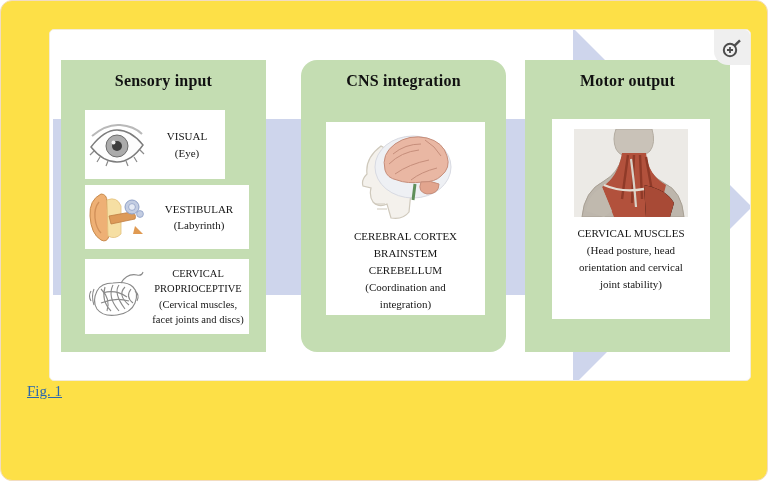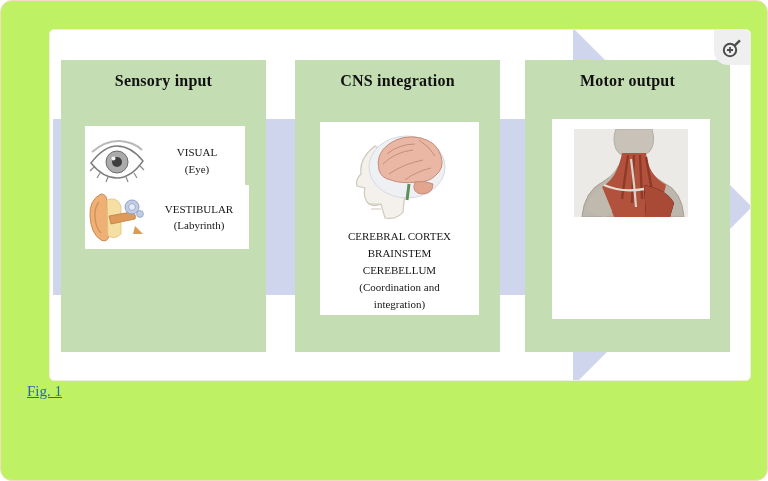--- a/index.html
+++ b/index.html
@@ -1,19 +1,19 @@
 <!DOCTYPE html>
 <html><head>
 <meta charset="utf-8">
 <style>
   html,body{margin:0;padding:0;background:#fff;}
   *{box-sizing:border-box;}
   #screen{
     position:relative;width:768px;height:481px;
-    background:#bef264;
+    background:#fde047;
     border:1px solid #f2dcc2;border-radius:12px;
     overflow:hidden;
     font-family:"Liberation Serif","DejaVu Serif",serif;
   }
   
   #figure-panel{
     position:absolute;left:48px;top:28px;width:702px;height:352px;
     background:#ffffff;border:1px solid #f3ecd9;border-radius:5px;
     overflow:hidden;
   }
@@ -61,21 +61,21 @@
 
   <div id="figure-panel">
 
     <svg id="arrow-svg" width="702" height="352" viewBox="0 0 702 352">
       <polygon points="3,89 523,89 523,-2 702,177 523,356 523,265 3,265" fill="#ced5ec"></polygon>
     </svg>
 
     <div class="col" style="left:11px;">
       <div class="col-title">Sensory input</div>
 
-      <div class="card" style="left:24px;top:50px;width:160px;height:69px;margin-top:16px;">
+      <div class="card" style="left:24px;top:50px;width:140px;height:69px;">
         <div class="card-icon" style="width:64px;height:100%;">
           <svg width="58" height="46" viewBox="0 0 58 46">
             <path d="M4 14 Q18 2 32 3 Q46 4 54 12" fill="none" stroke="#b9b9b9" stroke-width="2"></path>
             <path d="M3 25 Q16 8 29 8 Q43 8 55 23 Q43 40 29 40 Q15 40 3 25 Z" fill="#fdfdfd" stroke="#7c7c7c" stroke-width="1.4"></path>
             <circle cx="29" cy="24" r="11" fill="#ababab" stroke="#6c6c6c" stroke-width="1"></circle>
             <circle cx="29" cy="24" r="5" fill="#3e3e3e"></circle>
             <circle cx="25.5" cy="20.5" r="2" fill="#f2f2f2"></circle>
             <path d="M6 29 L2 33 M12 35 L9 40 M20 39 L18 44 M38 39 L40 44 M46 35 L49 40 M52 28 L56 32" stroke="#8b8b8b" stroke-width="1.2" fill="none"></path>
           </svg>
         </div>
@@ -94,23 +94,41 @@
             <circle cx="45" cy="17" r="3.4" fill="#e6ebf5" stroke="#8fa0c7" stroke-width="0.8"></circle>
             <circle cx="53" cy="24" r="3.4" fill="#c3cde2" stroke="#8fa0c7" stroke-width="0.8"></circle>
             <path d="M36 10 Q40 5 46 7 M50 31 Q55 33 56 38" fill="none" stroke="#9fae cc" stroke-width="1"></path>
             <path d="M48 36 L56 44 L46 44 Z" fill="#e09a52"></path>
           </svg>
         </div>
         <div class="card-text">VESTIBULAR
 (Labyrinth)</div>
       </div>
 
+      <div class="card" style="left:24px;top:199px;width:164px;height:75px;">
+        <div class="card-icon" style="width:62px;height:100%;">
+          <svg width="58" height="56" viewBox="0 0 58 56">
+            <g fill="none" stroke="#8a8a8a" stroke-width="1.1">
+              <path d="M34 14 Q40 4 50 6 Q55 7 56 3"></path>
+              <path d="M10 22 Q14 14 26 14 Q40 12 46 18 Q52 24 48 34 Q44 44 30 46 Q16 48 10 40 Q5 32 10 22 Z"></path>
+              <path d="M4 22 Q1 27 4 32 M7 20 Q4 27 7 36"></path>
+              <path d="M14 20 Q24 30 20 42 M18 18 Q14 32 24 42 M26 16 Q20 28 32 42 M32 16 Q26 24 38 40 M38 18 Q30 26 42 36"></path>
+              <path d="M44 20 Q38 28 46 34 M16 24 Q28 20 40 28 M14 34 Q28 28 42 32"></path>
+              <path d="M48 22 Q53 26 50 32"></path>
+            </g>
+          </svg>
+        </div>
+        <div class="card-text small">CERVICAL
+PROPRIOCEPTIVE
+(Cervical muscles,
+facet joints and discs)</div>
+      </div>
     </div>
 
-    <div class="col" style="left:245px;">
+    <div class="col" style="left:251px;border-radius:16px;">
       <div class="col-title">CNS integration</div>
 
       <div class="card vert" style="left:25px;top:62px;width:159px;height:193px;padding-top:8px;">
         <div class="card-icon">
           <svg width="110" height="90" viewBox="0 0 110 90">
             <path d="M30 16 Q14 28 16 44 Q10 50 12 56 L20 58 Q18 66 22 72 Q28 78 36 74 L40 88 Q52 90 58 82 L60 62 Q44 60 40 48 Q36 34 44 24 Z" fill="#f4f1ec" stroke="#cfc9bc" stroke-width="1.2"></path>
             <path d="M24 74 L34 74 M26 79 L36 79" stroke="#cfc9bc" stroke-width="1"></path>
             <ellipse cx="62" cy="37" rx="38" ry="31" fill="#eef0f4" stroke="#d8dae2" stroke-width="1"></ellipse>
             <path d="M34 40 Q30 24 44 14 Q58 4 76 8 Q92 12 96 26 Q100 38 90 46 Q84 52 72 52 Q56 54 46 50 Q36 48 34 40 Z" fill="#e9b7a3" stroke="#c68e7b" stroke-width="1"></path>
             <path d="M42 24 Q54 14 70 14 M38 34 Q50 22 68 20 M44 44 Q58 34 78 30 M60 50 Q70 42 86 38 M74 10 Q84 16 90 26" fill="none" stroke="#c68e7b" stroke-width="1"></path>
@@ -137,20 +155,24 @@
             <path d="M8 88 Q10 62 30 52 Q44 44 48 28 L72 28 Q74 46 90 54 Q108 62 110 88 Z" fill="#bdb6ac" stroke="#a79f93" stroke-width="1"></path>
             <path d="M48 24 Q44 48 28 58 L40 88 L84 88 L92 56 Q74 46 72 24 Z" fill="#b2513c"></path>
             <path d="M54 26 L48 70 M60 26 L58 74 M66 26 L68 70 M72 28 L78 62" stroke="#8f3a28" stroke-width="2.4" fill="none"></path>
             <path d="M57 30 Q60 52 62 78" stroke="#d8d2c8" stroke-width="2.2" fill="none"></path>
             <path d="M70 56 Q92 60 100 74 L96 88 L72 88 Z" fill="#a8ante"></path>
             <path d="M70 56 Q92 60 100 74 L96 88 L72 88 Z" fill="#a84a36"></path>
             <path d="M28 58 Q14 66 12 82 L30 88 L38 82 Z" fill="#c0b9ae"></path>
             <path d="M30 56 Q48 64 70 60" stroke="#e4ded4" stroke-width="2.4" fill="none"></path>
           </svg>
         </div>
+        <div class="card-text">CERVICAL MUSCLES
+(Head posture, head
+orientation and cervical
+joint stability)</div>
       </div>
     </div>
 
     <div id="zoom-btn">
       <svg width="22" height="22" viewBox="0 0 22 22">
         <circle cx="9" cy="13" r="6.2" fill="none" stroke="#4d4d4d" stroke-width="2"></circle>
         <line x1="13.6" y1="8.6" x2="19" y2="3.4" stroke="#4d4d4d" stroke-width="2.4"></line>
         <line x1="6" y1="13" x2="12" y2="13" stroke="#4d4d4d" stroke-width="1.8"></line>
         <line x1="9" y1="10" x2="9" y2="16" stroke="#4d4d4d" stroke-width="1.8"></line>
       </svg>

